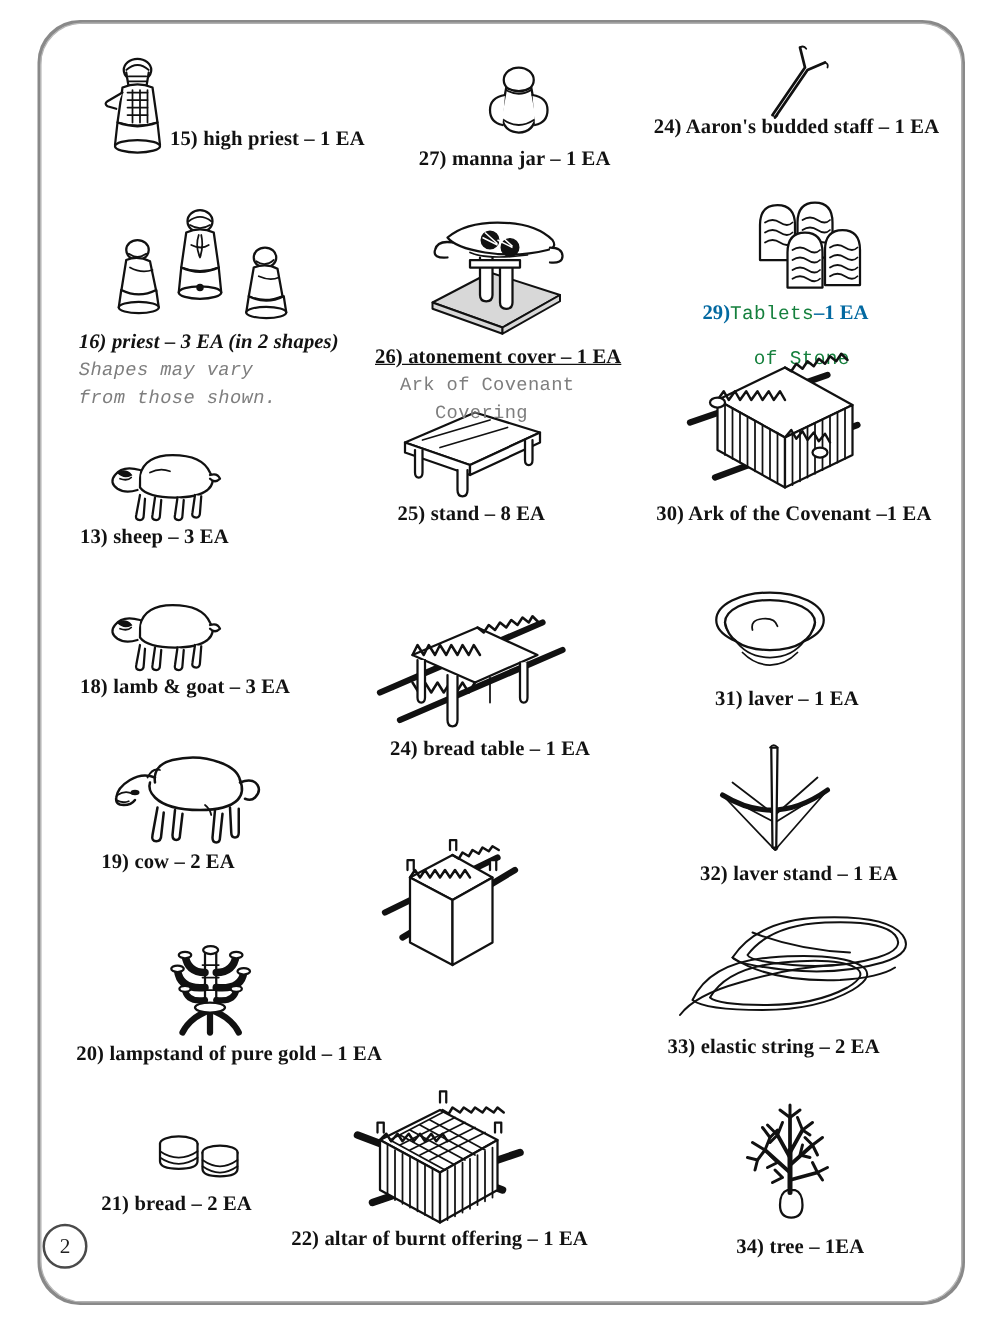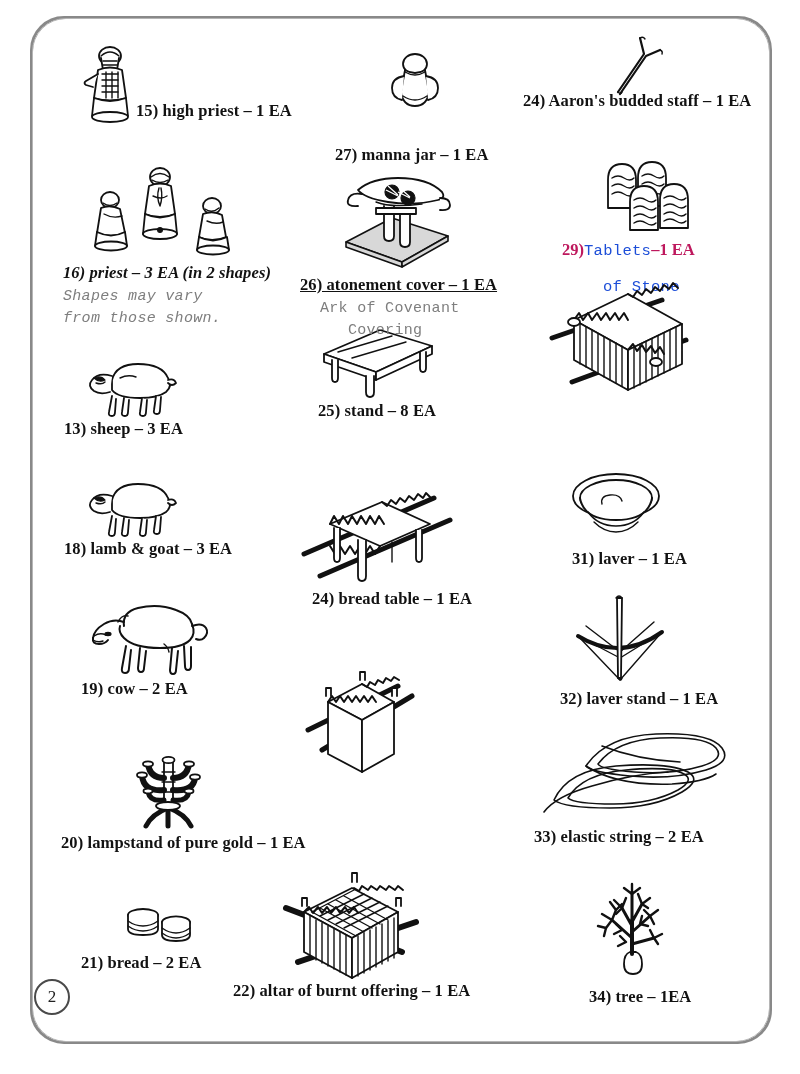--- a/index.html
+++ b/index.html
@@ -35,23 +35,23 @@
     font-size:16.5px;font-weight:bold;letter-spacing:.1px;color:#121212;
     white-space:nowrap;line-height:1.15;
   }
   .note{
     font-family:"Liberation Mono", monospace;
     font-size:15px;color:#7e7e7e;white-space:pre;line-height:1.45;
     letter-spacing:.3px;
   }
   .mono-label{
     font-family:"Liberation Mono", monospace;
-    font-size:15.5px;color:#1d4ed8;white-space:pre;letter-spacing:.3px;margin-top:16px;
-  }
-  .serif-inline{font-family:"Liberation Serif",serif;color:#be185d;font-weight:bold;font-size:16.5px;margin-top:20px;}
+    font-size:15.5px;color:#15803d;white-space:pre;letter-spacing:.3px;margin-top:16px;
+  }
+  .serif-inline{font-family:"Liberation Serif",serif;color:#0369a1;font-weight:bold;font-size:16.5px;margin-top:20px;}
   
   .ink{fill:none;stroke:#111;stroke-width:2;stroke-linecap:round;stroke-linejoin:round;}
   .ink-thin{fill:none;stroke:#111;stroke-width:1.4;stroke-linecap:round;stroke-linejoin:round;}
   .ink-fill{fill:#111;stroke:#111;stroke-width:1.2;}
   .wht{fill:#fff;stroke:#111;stroke-width:1.8;stroke-linejoin:round;stroke-linecap:round;}
   .gry{fill:#d8d8d8;stroke:#111;stroke-width:1.6;stroke-linejoin:round;}
 </style>
 </head>
 <body>
 
@@ -337,21 +337,21 @@
   <div class="art">
     <svg width="60" height="62" viewBox="0 0 60 62">
       <ellipse cx="30" cy="12" rx="12" ry="10" class="wht"></ellipse>
       <path d="M20 18 q10 6 20 0 l4 22 q-2 14 -14 14 q-12 0 -14 -14 z" class="wht"></path>
       <path d="M20 20 q10 6 20 0" class="ink-thin"></path>
       <path d="M19 24 q-12 2 -12 12 q0 10 10 12" class="wht"></path>
       <path d="M41 24 q12 2 12 12 q0 10 -10 12" class="wht"></path>
       <path d="M18 44 q12 8 24 0" class="ink-thin"></path>
     </svg>
   </div>
-  <div class="caption" style="position:absolute;left:-50px;top:66px;margin-top:28px;">27) manna jar – 1 EA</div>
+  <div class="caption" style="position:absolute;left:-50px;top:66px;">27) manna jar – 1 EA</div>
 </div>
 
 <div class="item" style="left:610px;top:32px;">
   <div class="art">
     <svg width="70" height="64" viewBox="0 0 70 64">
       <path d="M8 60 L34 22 L30 6" class="wht" style="stroke-width:2.2"></path>
       <path d="M10 62 L36 24 L50 18" class="wht" style="stroke-width:2.2"></path>
       <path d="M30 6 q3 -2 5 1" class="ink-thin"></path>
       <path d="M50 18 q3 1 2 4" class="ink-thin"></path>
       <path d="M8 60 q3 3 4 0" class="ink-thin"></path>
@@ -391,20 +391,21 @@
       <path d="M88 74 v40 L142 88 v-40 Z" class="wht"></path>
       <path d="M40 48 v40 M46 51 v40 M52 54 v40 M58 58 v40 M64 61 v40 M70 64 v40 M76 67 v40 M82 70 v40" class="ink-thin"></path>
       <path d="M94 72 v40 M100 69 v40 M106 66 v40 M112 63 v40 M118 60 v40 M124 57 v40 M130 54 v40 M136 51 v40" class="ink-thin"></path>
       <path d="M34 44 l5 -7 l4 7 l5 -7 l4 7 l5 -7 l4 7 l5 -7 l4 7 l5 -7 l4 7 l5 -7 l4 7" class="ink"></path>
       <path d="M88 18 l5 3 l4 -6 l5 4 l4 -6 l5 4 l4 -6 l5 4 l4 -6 l5 4 l4 -6 l5 5" class="ink"></path>
       <path d="M88 74 l5 -6 l4 7 l5 -6 l4 7 l5 -6 l4 7 l5 -6 l4 7" class="ink"></path>
       <ellipse cx="34" cy="46" rx="6" ry="4" class="wht"></ellipse>
       <ellipse cx="116" cy="86" rx="6" ry="4" class="wht"></ellipse>
     </svg>
   </div>
+  <div class="caption" style="position:absolute;left:-15px;top:126px;">30) Ark of the Covenant –1 EA</div>
 </div>
 
 <div class="item" style="left:568px;top:470px;">
   <div class="art">
     <svg width="100" height="76" viewBox="0 0 100 76">
       <ellipse cx="48" cy="26" rx="43" ry="22" class="wht"></ellipse>
       <ellipse cx="48" cy="28" rx="36" ry="18" class="wht"></ellipse>
       <path d="M12 28 q4 22 36 22 q32 0 36 -22" class="wht"></path>
       <path d="M20 42 q10 14 28 14 q18 0 28 -14" class="ink-thin"></path>
       <path d="M26 52 q10 10 22 10 q12 0 22 -10" class="ink-thin"></path>

